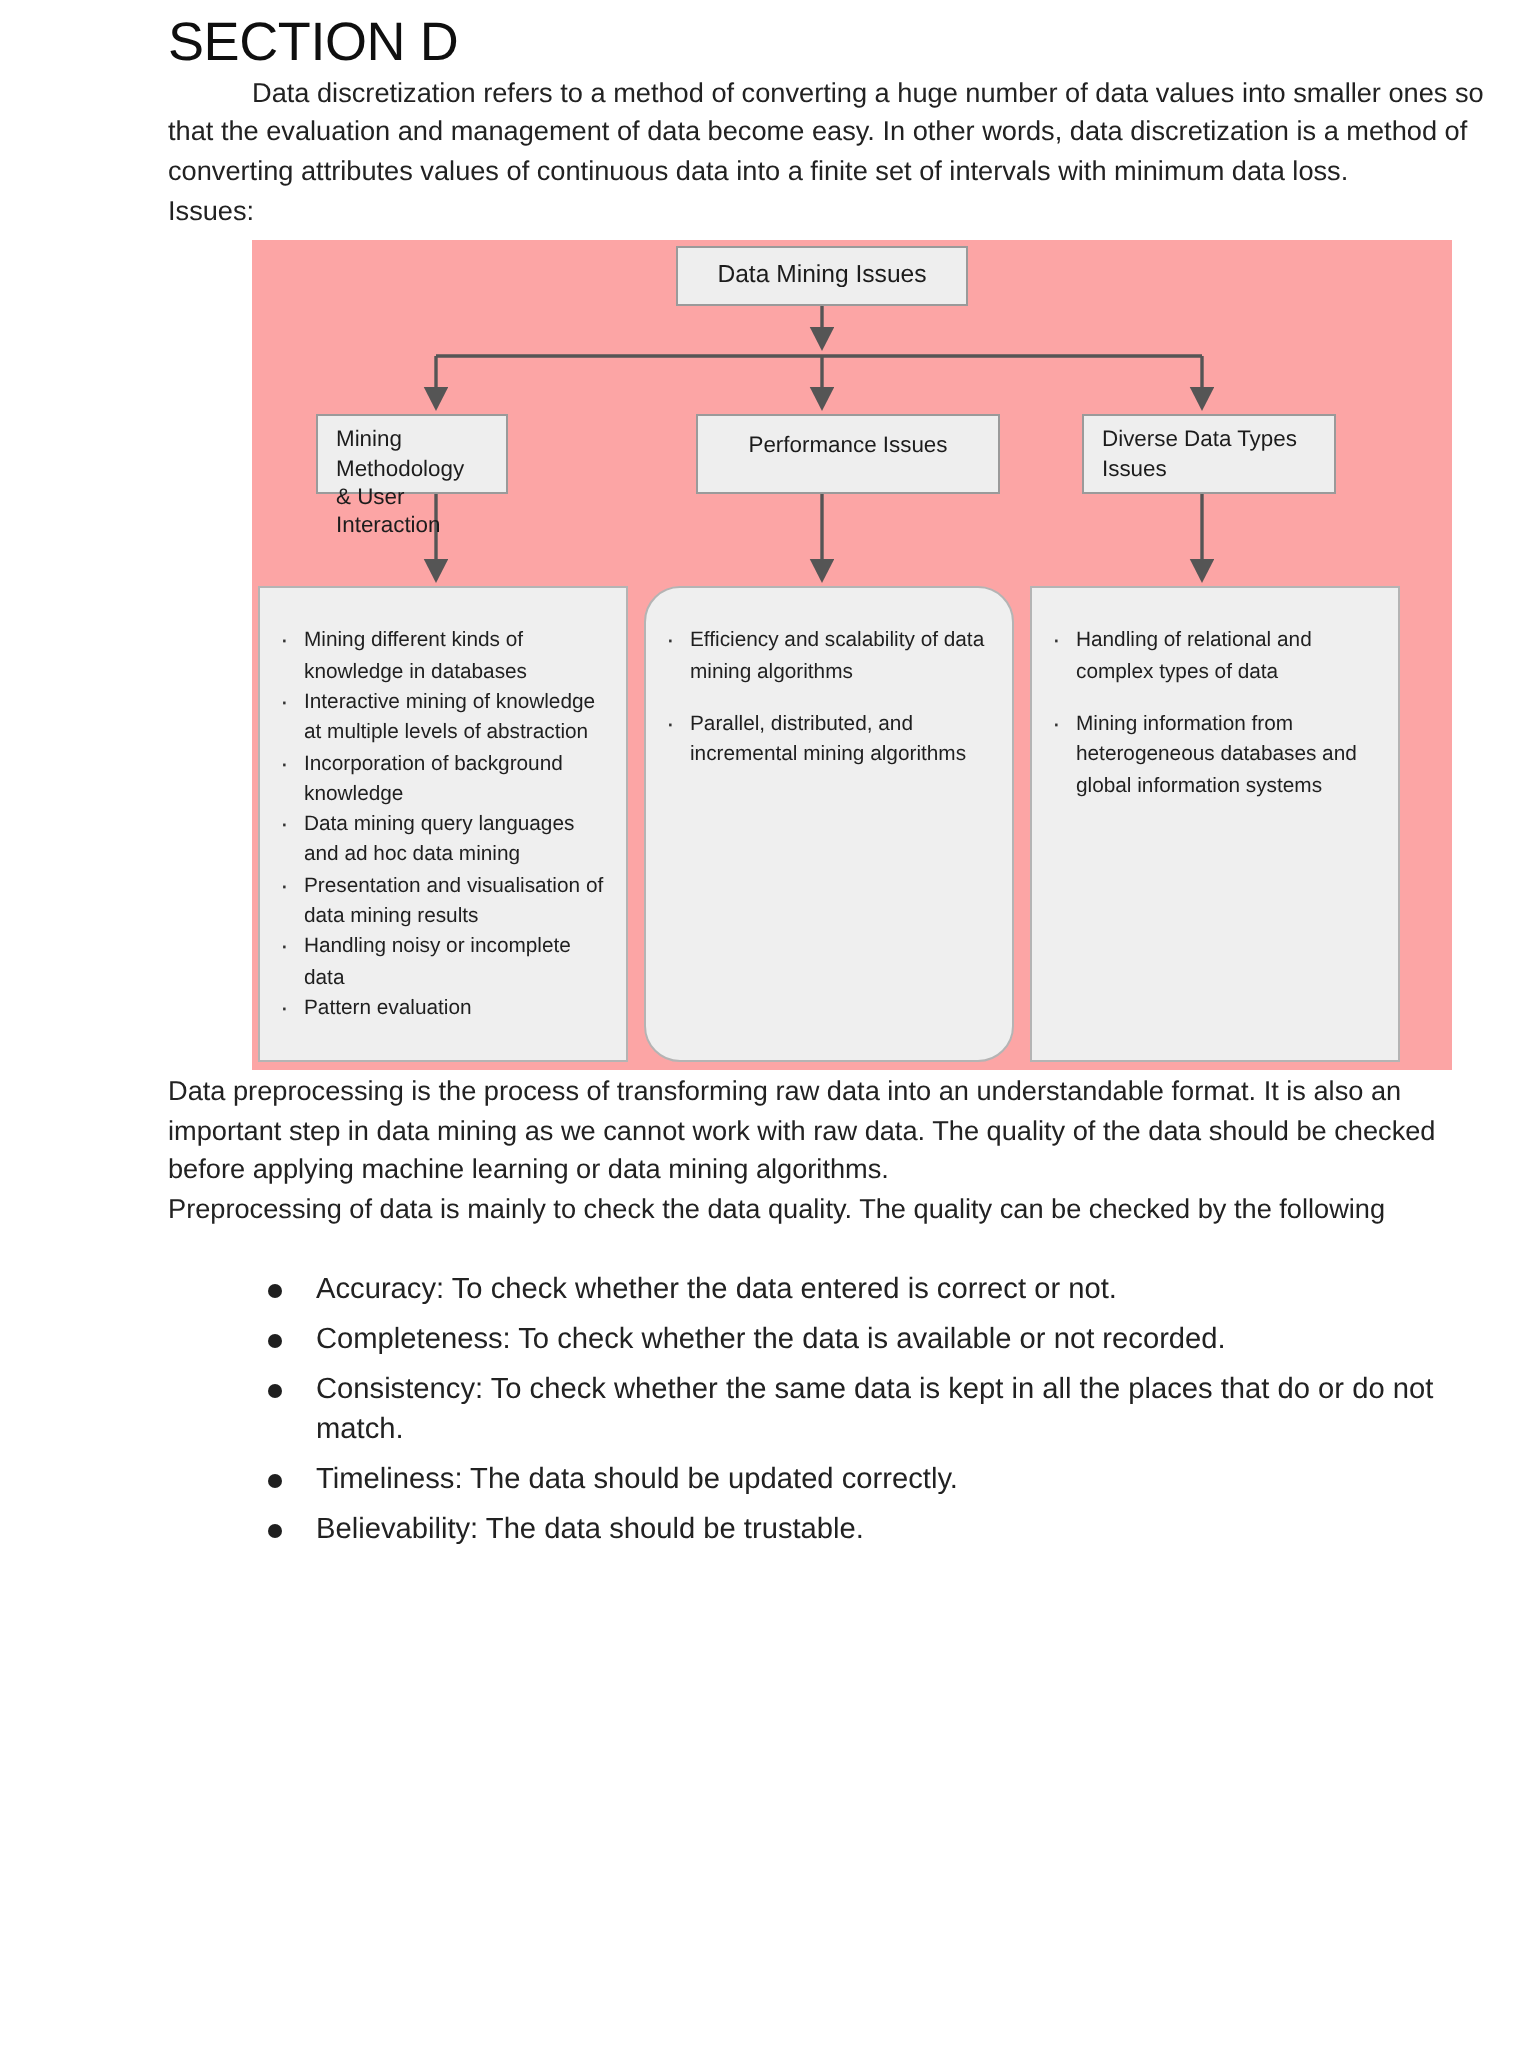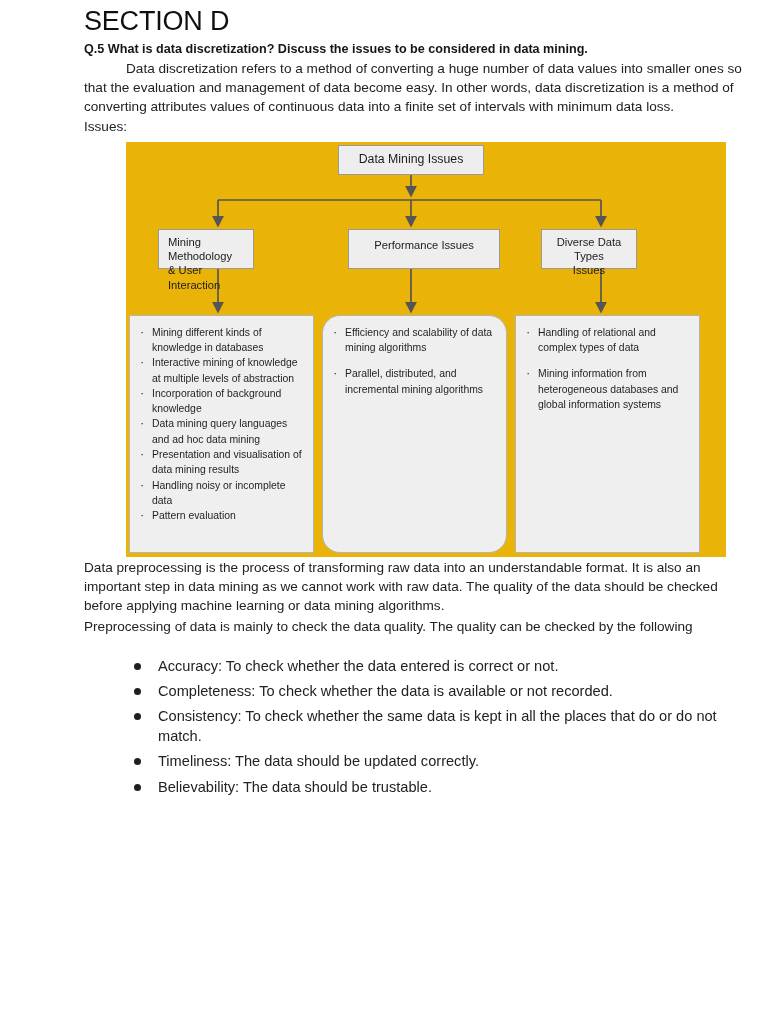--- a/index.html
+++ b/index.html
@@ -57,21 +57,21 @@
     margin: 1px 0 0 0;
     color: #222222;
   }
 
   
   .diagram-wrap {
     position: relative;
     width: 600px;
     height: 415px;
     margin: 5px 0 0 42px;
-    background: #eab308;
+    background: #fca5a5;
   }
   .diagram-svg { position: absolute; left: 0; top: 0; }
 
   .node {
     position: absolute;
     box-sizing: border-box;
     background: #eeeeee;
     border: 1px solid #9a9a9a;
     color: #1c1c1c;
     font-size: 10.7px;
@@ -82,30 +82,30 @@
     display: flex; align-items: center; justify-content: center;
     font-size: 12.3px;
   }
   .node.mid {
     height: 40px;
     padding: 5px 9px 0 9px;
     font-size: 11.2px;
   }
   .node.mid.m1 { left: 32px;  top: 87px; width: 96px; }
   .node.mid.m2 { left: 222px; top: 87px; width: 152px; line-height: 30px; padding-top: 0; text-align: center; }
-  .node.mid.m3 { left: 415px; top: 87px; width: 96px; text-align: center; }
+  .node.mid.m3 { left: 415px; top: 87px; width: 127px; }
 
   .leafbox {
     position: absolute;
     box-sizing: border-box;
     background: #efefef;
     border: 1px solid #b4b4b4;
     top: 173px;
     height: 238px;
-    padding: 9px 8px 8px 6px;
+    padding: 19px 8px 8px 6px;
   }
   .leafbox.l1 { left: 3px;   width: 185px; }
   .leafbox.l2 { left: 196px; width: 185px; border-radius: 18px; }
   .leafbox.l3 { left: 389px; width: 185px; }
 
   .leafbox ul {
     margin: 0;
     padding: 0;
     list-style: none;
   }
@@ -153,21 +153,20 @@
     background: #1f1f1f;
   }
 </style>
 </head>
 <body>
 
 <div class="page">
 
   <h1 class="section-title">SECTION D</h1>
 
-  <p class="q-heading">Q.5 What is data discretization? Discuss the issues to be considered in data mining.</p>
 
   <p class="body-para"><span class="indent"></span><span>Data discretization refers to a method of converting a huge number of data values into smaller ones so that the evaluation and management of data become easy. In other words, data discretization is a method of converting attributes values of continuous data into a finite set of intervals with minimum data loss.</span></p>
 
   <p class="issues-label">Issues:</p>
 
   <div class="diagram-wrap">
 
     <svg class="diagram-svg" width="600" height="415" viewBox="0 0 600 415">
       <defs>
         <marker id="arrowhead" markerWidth="8" markerHeight="8" refX="3.2" refY="3.6" orient="auto" markerUnits="strokeWidth">

